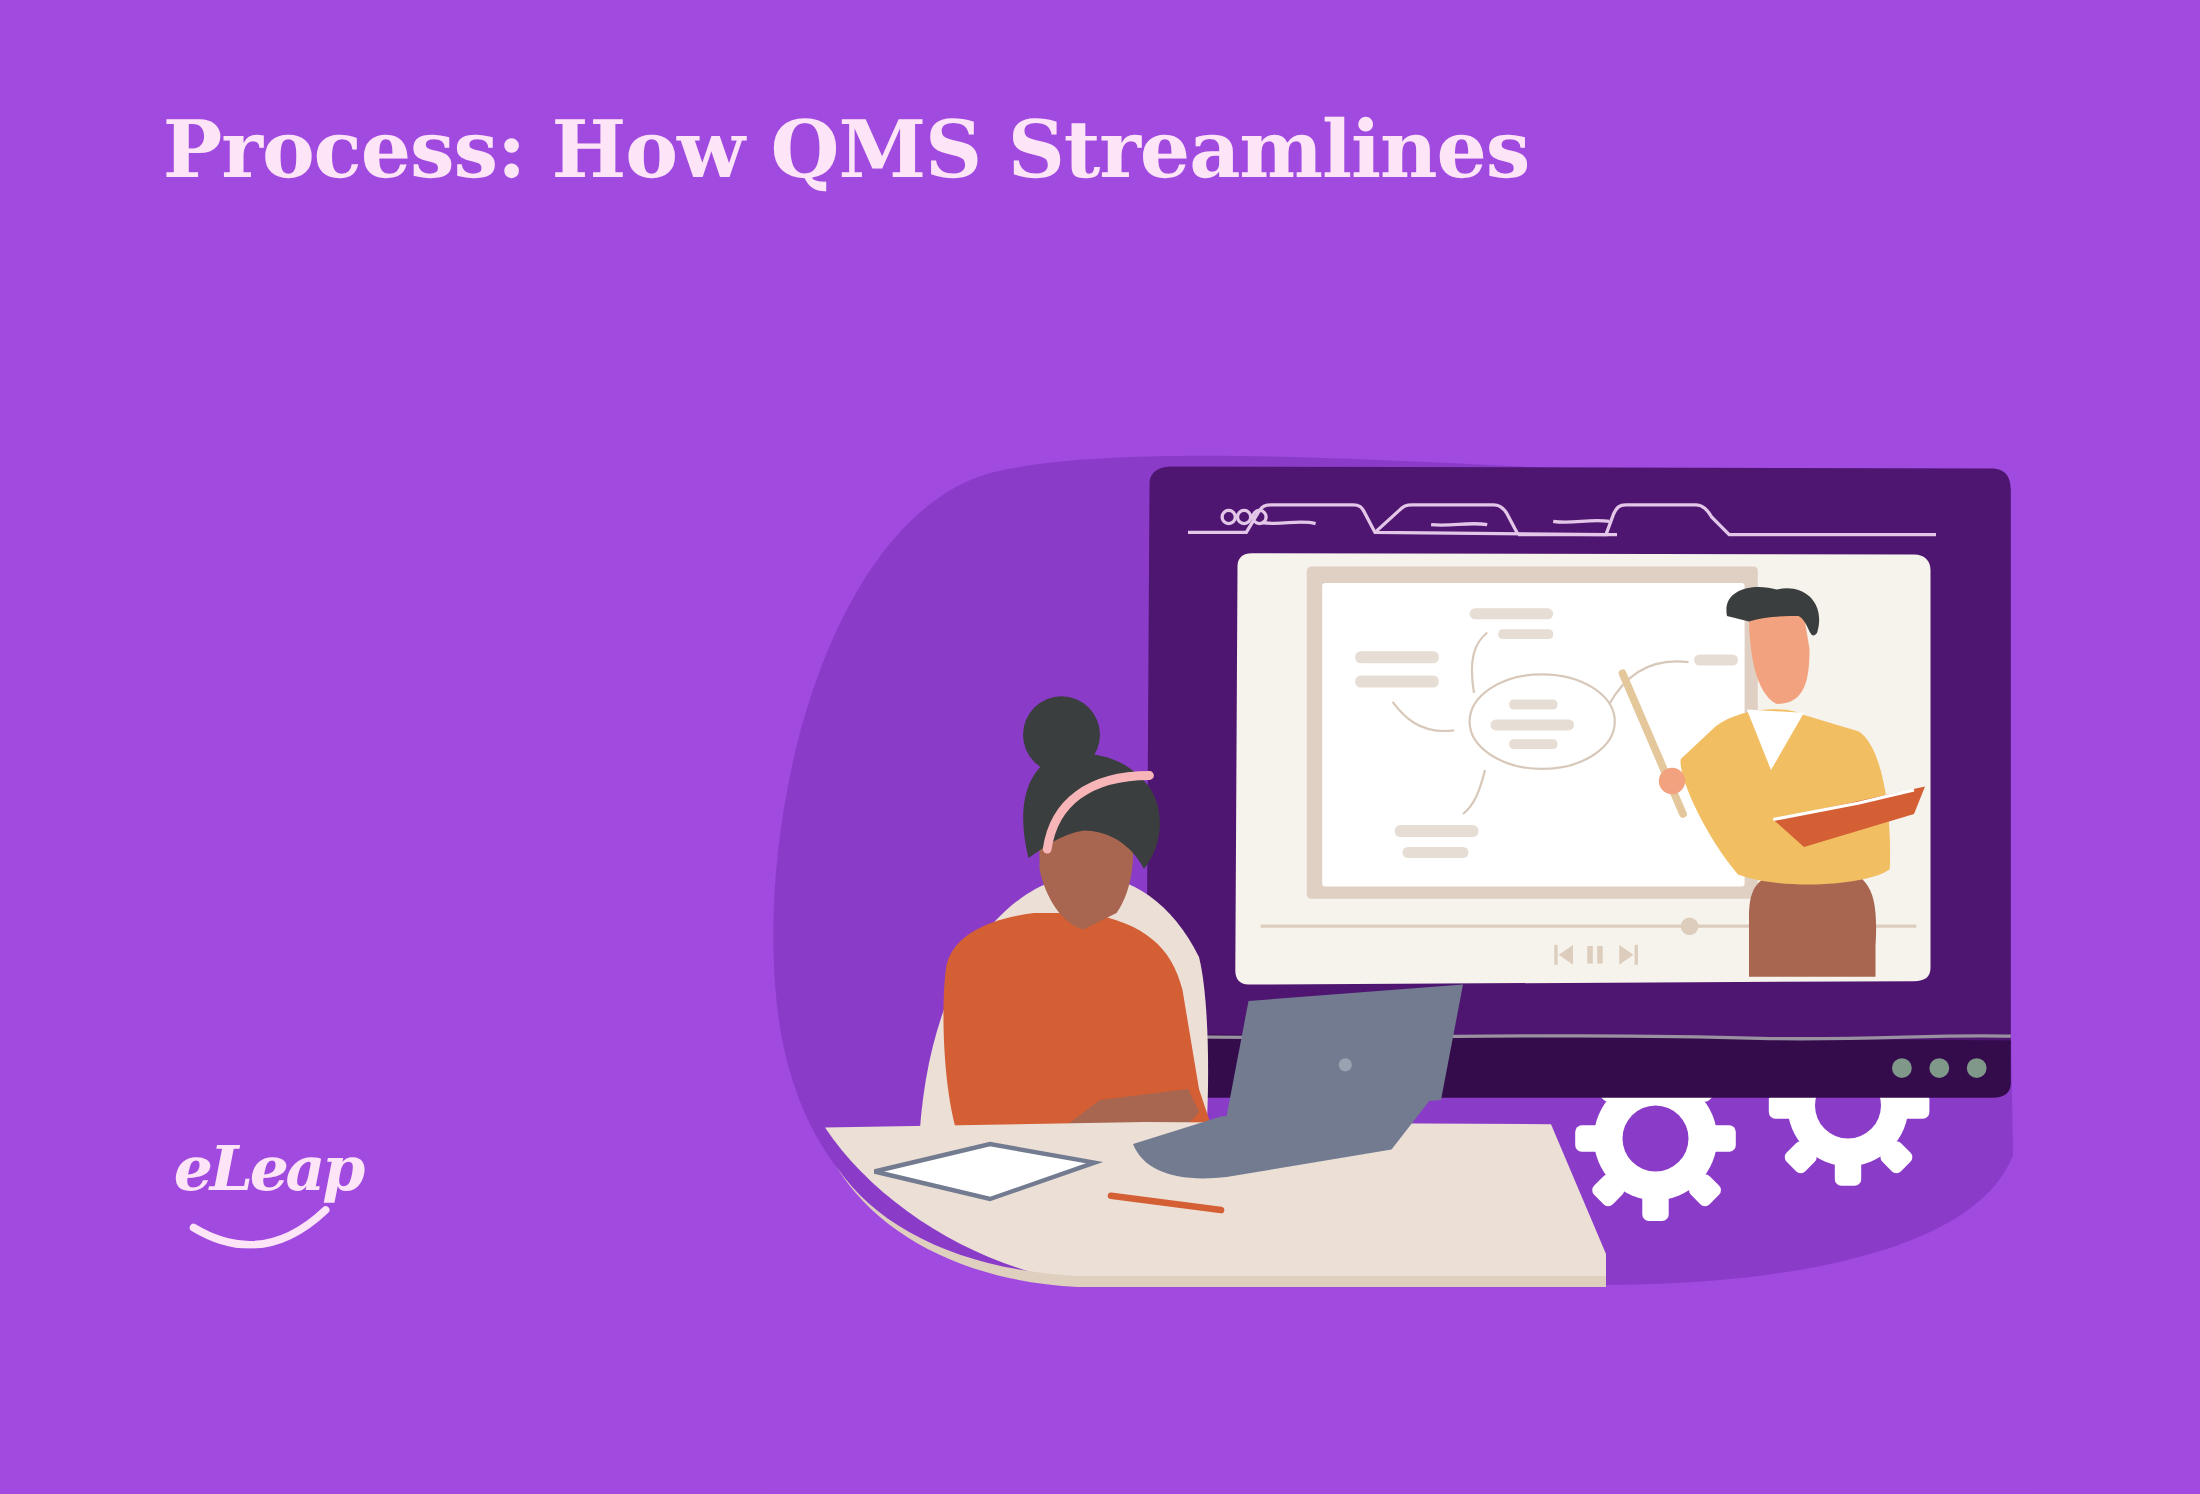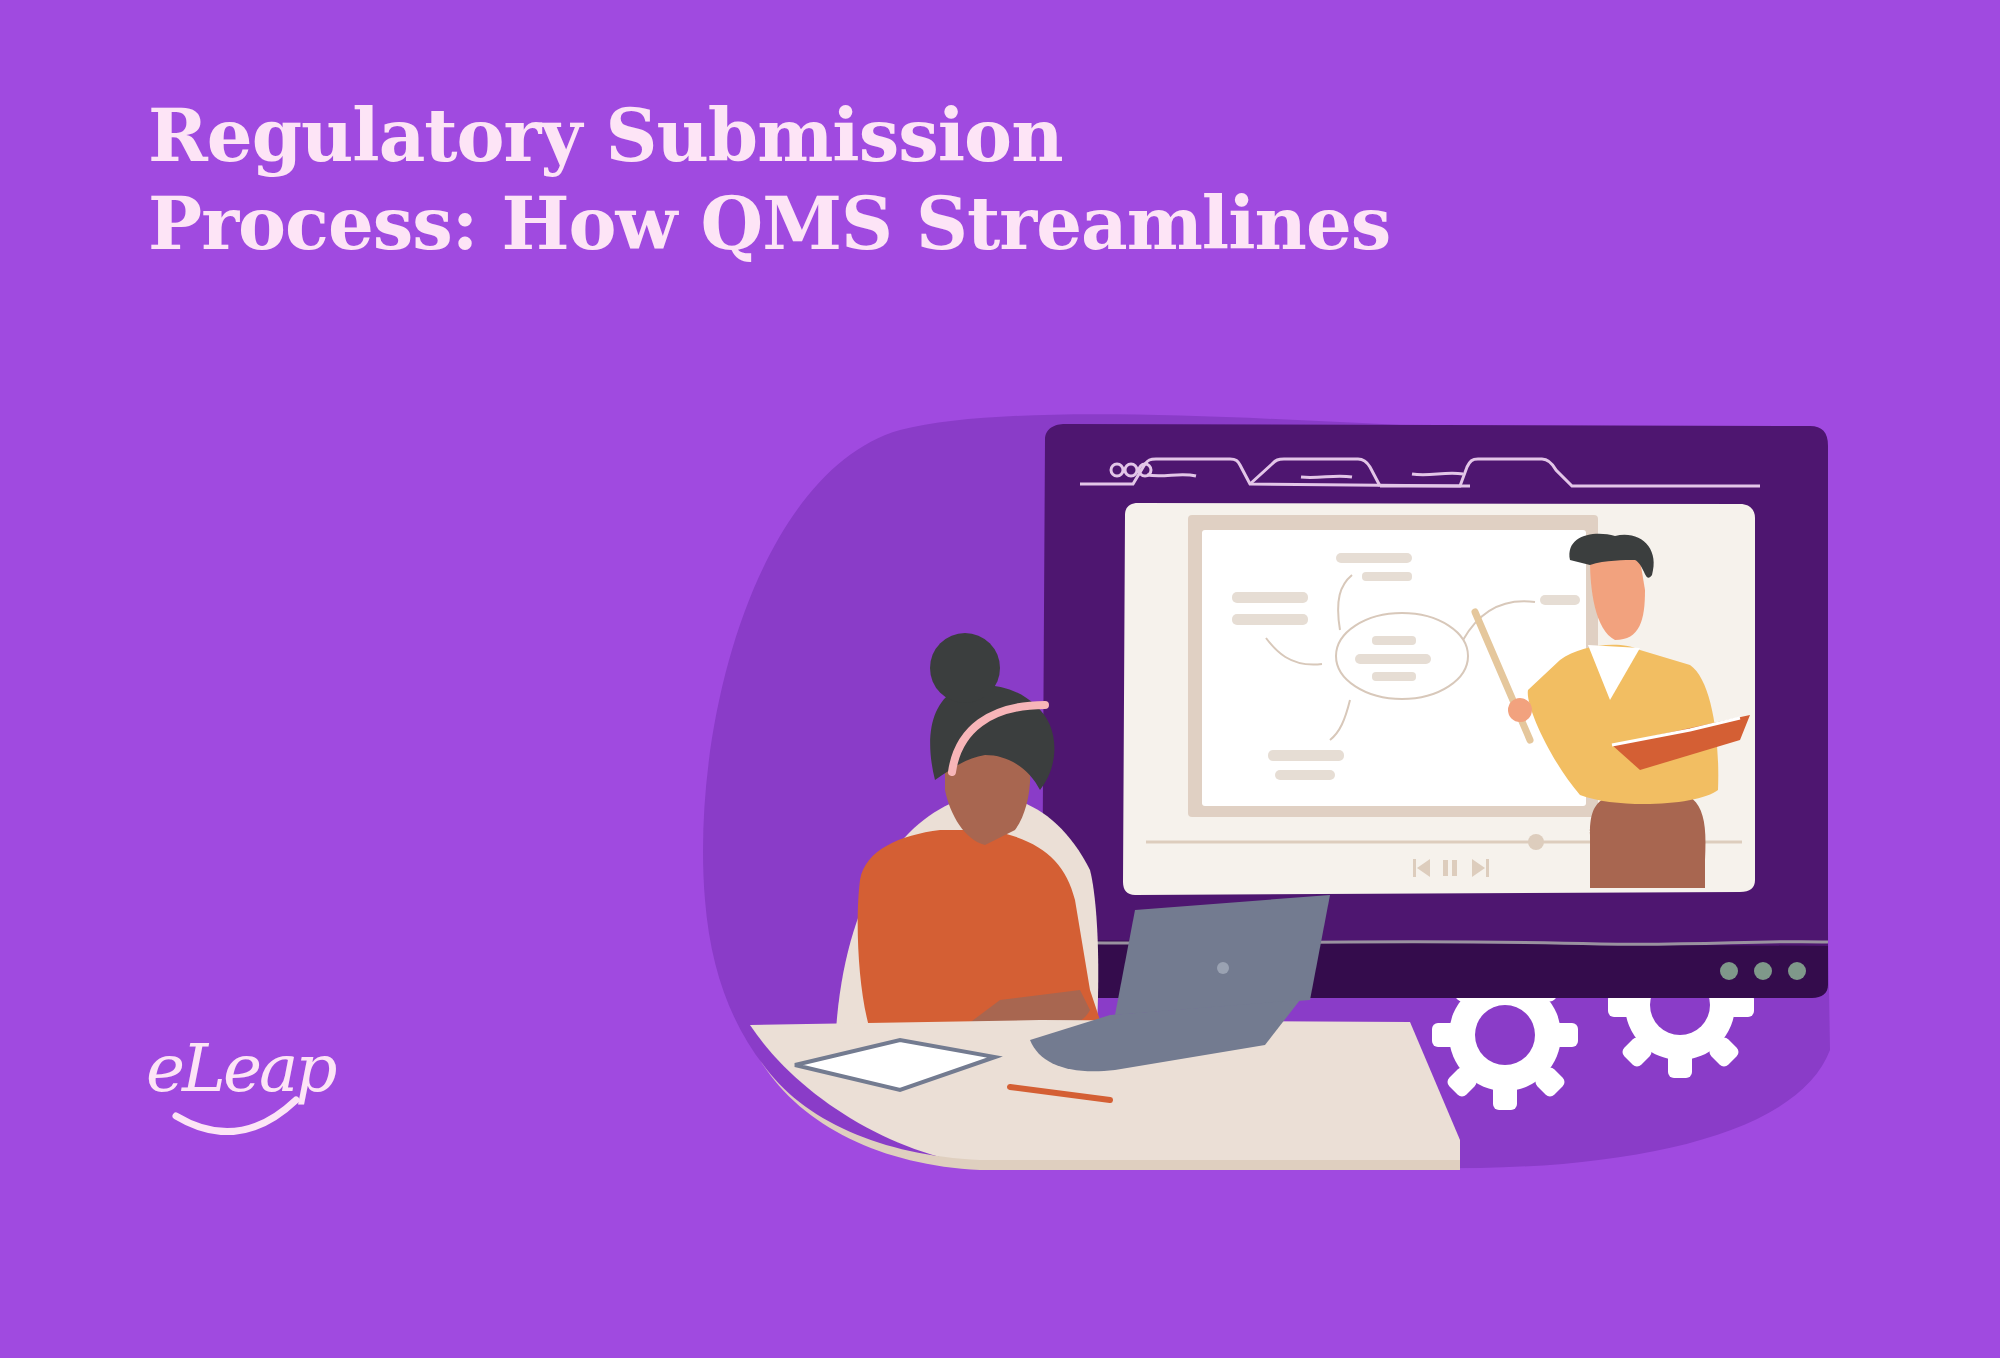--- a/index.html
+++ b/index.html
@@ -1,27 +1,26 @@
 <!DOCTYPE html>
 <html><head>
 <meta charset="utf-8">
 <style>
   html, body { margin:0; padding:0; }
   body { width:2000px; height:1358px; overflow:hidden; background:#a04ae0; position:relative; font-family:"DejaVu Serif", serif; }
   .title { position:absolute; left:148px; top:92px; margin:0; color:#fde4f6; font-family:"DejaVu Serif", serif; font-weight:bold; font-size:72px; line-height:88px; letter-spacing:-1px; }
   .title span { display:block; }
   .logo { position:absolute; left:146px; top:1030px; width:190px; height:105px; }
-  .logo-text { position:absolute; left:0; top:0; font-family:"DejaVu Serif", serif; font-style:italic; font-weight:normal; font-size:66px; color:#fde4f6; letter-spacing:-3px; }
+  .logo-text { position:absolute; left:12px; top:0; font-family:"DejaVu Serif", serif; font-style:italic; font-weight:bold; font-size:56px; color:#fde4f6; letter-spacing:-3px; }
   .illus { position:absolute; left:0; top:0; width:2000px; height:1358px; }
 </style>
 </head>
 <body>
 
 <h1 class="title">
-  <span>Regulatory Submission</span>
   <span>Process: How QMS Streamlines</span>
 </h1>
 
 <div class="logo">
   <span class="logo-text">eLeap</span>
   <svg width="190" height="105" style="position:absolute;left:0;top:0">
     <path d="M30 86 C70 110, 110 108, 150 70" stroke="#fde4f6" stroke-width="7" fill="none" stroke-linecap="round"></path>
   </svg>
 </div>
 

